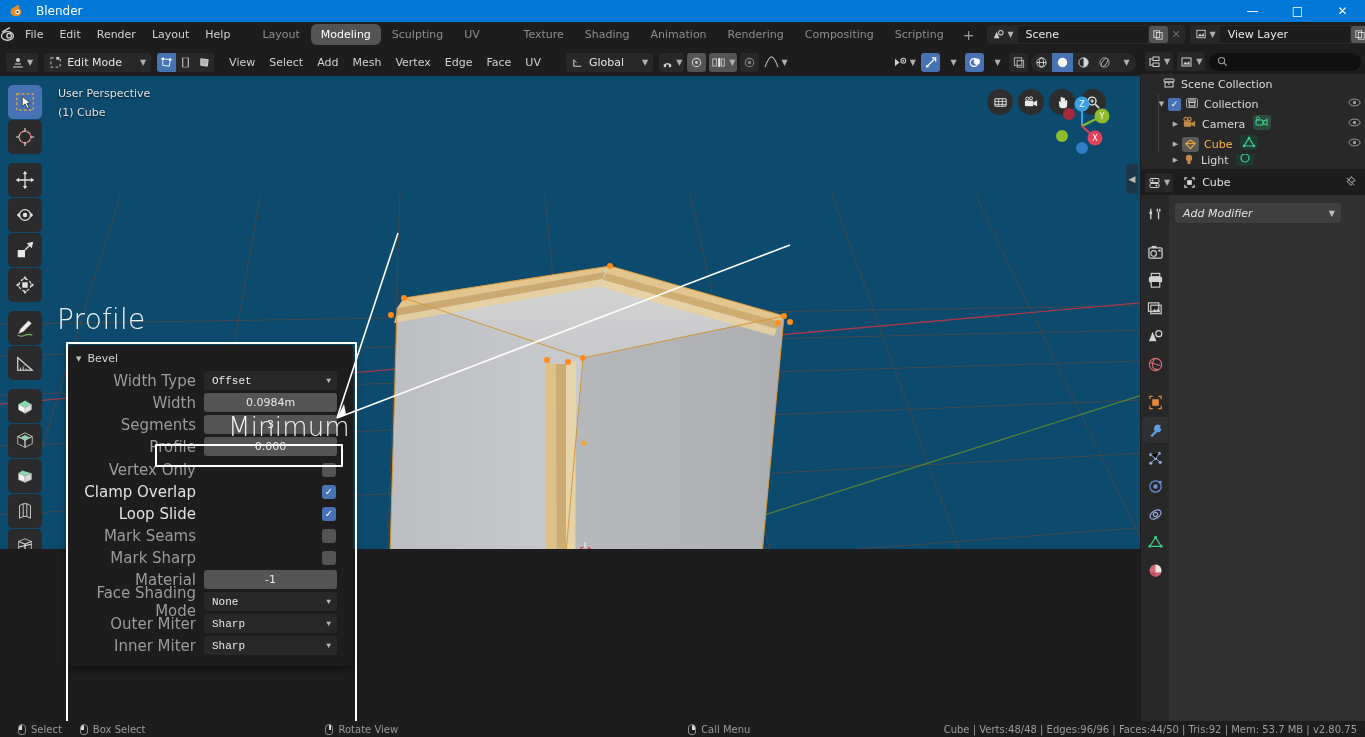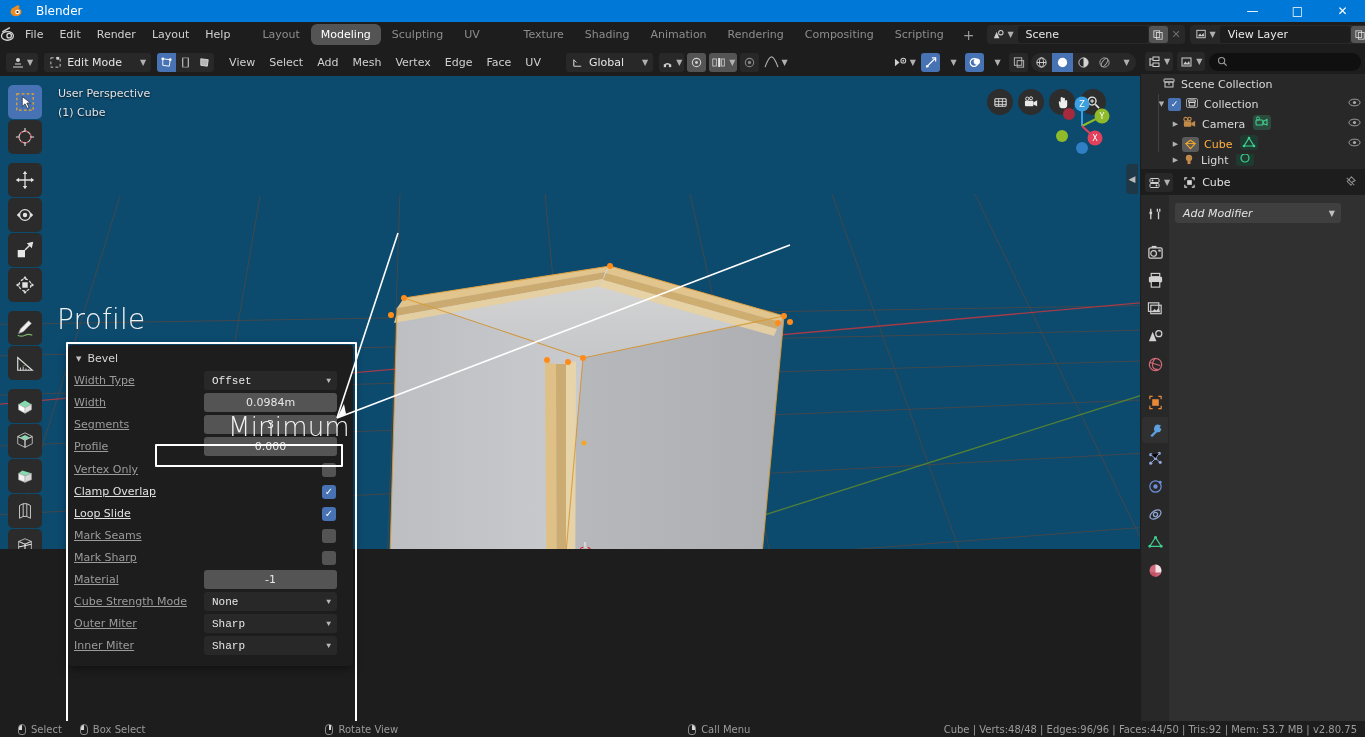--- a/index.html
+++ b/index.html
@@ -105,21 +105,21 @@
 
   
   .op-panel {
     position:absolute; left:68px; top:345px; width:285px;
     background:#1d1d1d; border-radius:4px; padding:4px 0 8px 0;
     box-shadow:0 2px 10px rgba(0,0,0,.5);
   }
   .op-title { display:flex; align-items:center; padding:3px 6px 6px 8px; font-size:11px; color:#d4d4d4; }
   .op-title .tri { font-size:7px; margin-right:6px; color:#c0c0c0; }
   .prow { display:flex; align-items:center; height:19px; margin:0 16px 3px 6px; }
-  .plabel { flex:0 0 130px; padding-right:8px; font-size:11px; color:#9b9b9b;text-decoration:underline; }
+  .plabel { flex:0 0 130px; text-align:right; padding-right:8px; font-size:15px; color:#9b9b9b; }
   .plabel.bright { color:#e0e0e0; }
   .pfield {
     flex:1; height:19px; background:#545454; border-radius:3px; display:flex;
     align-items:center; justify-content:center; font-size:11px; color:#e8e8e8; position:relative;
   }
   .pfield.dark { background:#282828; justify-content:flex-start; padding-left:8px;font-family:Liberation Mono, monospace; }
   .pfield .dcaret { position:absolute; right:6px; font-size:8px; color:#b8b8b8; }
   .pcheck { width:14px; height:14px; border-radius:3px; background:#545454; display:flex; align-items:center; justify-content:center; }
   .pcheck.on { background:#4772b3; }
   .pcheck .mark { color:#fff; font-size:10px; line-height:1; }
@@ -785,21 +785,21 @@
 
     <div class="prow">
       <span class="plabel">Material</span>
       <span class="pfield">
         <span>-1</span>
       </span>
     </div>
 
 
     <div class="prow">
-      <span class="plabel">Cube Strength Mode</span>
+      <span class="plabel">Face Shading Mode</span>
       <span class="pfield dark">
         <span>None</span>
         <span class="dcaret">▼</span>
       </span>
     </div>
     <div class="prow">
       <span class="plabel">Outer Miter</span>
       <span class="pfield dark">
         <span>Sharp</span>
         <span class="dcaret">▼</span>

